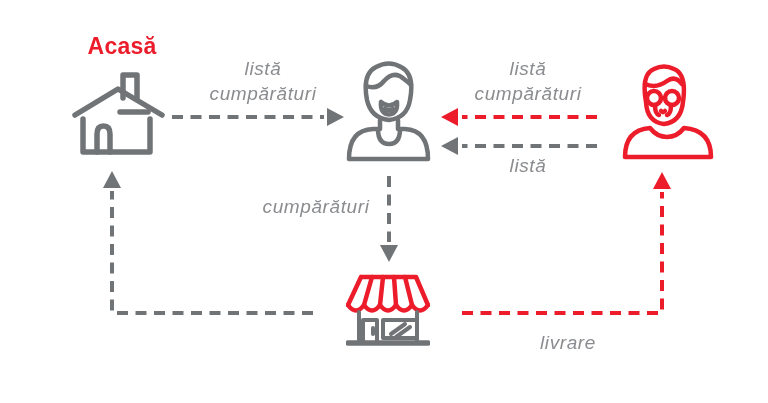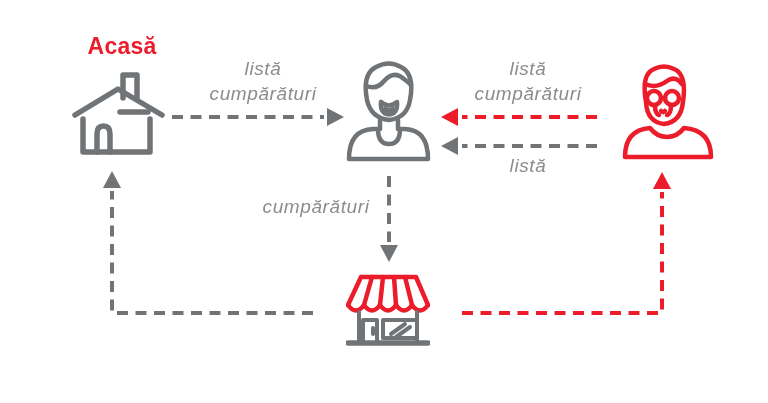--- a/index.html
+++ b/index.html
@@ -131,14 +131,15 @@
   <div class="flow-label" style="left:263px;top:56px">
     <span>listă</span>
     <span>cumpărături</span>
   </div>
   <div class="flow-label" style="left:528px;top:56px">
     <span>listă</span>
     <span>cumpărături</span>
   </div>
   <div class="flow-label" style="left:528px;top:153px">listă</div>
   <div class="flow-label" style="left:316px;top:194px">cumpărături</div>
+  <div class="flow-label" style="left:568px;top:330px">livrare</div>
 
 </div>
 
 </body></html>

